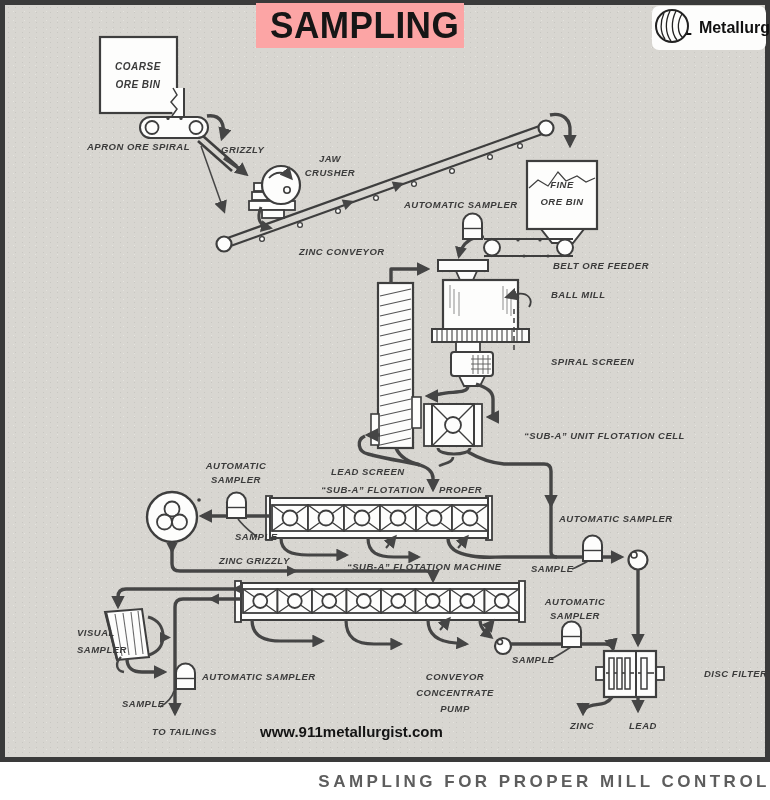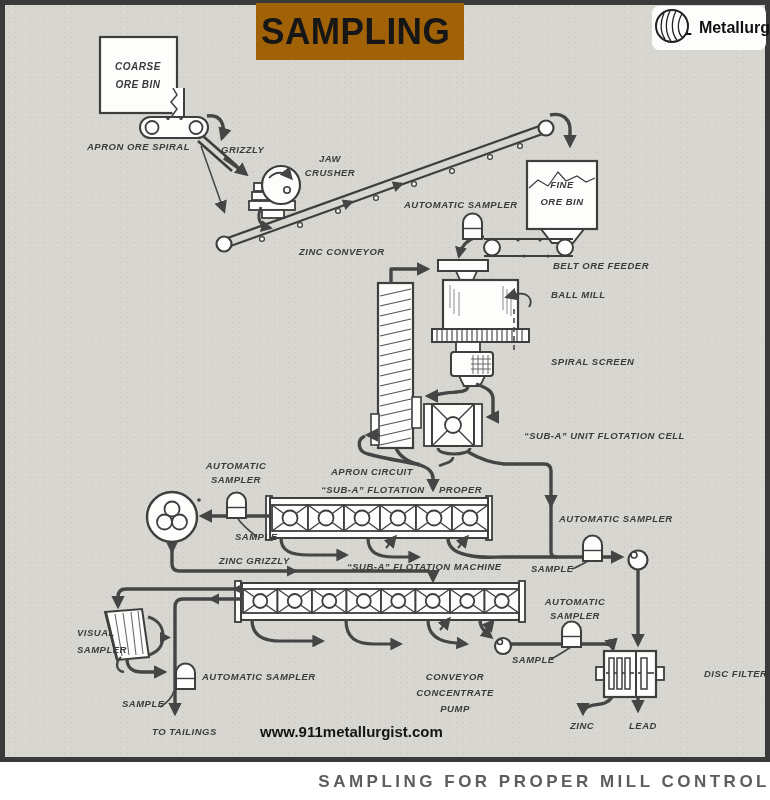--- a/index.html
+++ b/index.html
@@ -11,22 +11,22 @@
          background-image:radial-gradient(#c8c7c2 .6px,transparent .7px),
                           radial-gradient(#e4e3de .6px,transparent .7px);
          background-size:7px 5px,11px 9px;background-position:0 0,3px 2px;}
   svg{position:absolute;left:0;top:0;}
   .lbl{position:absolute;font:italic bold 9.5px/1.45 "Liberation Sans",sans-serif;
        color:#3b3b3b;letter-spacing:.5px;white-space:pre-line;z-index:3;}
   .ctr{transform:translateX(-50%);text-align:center;}
   .lh18{line-height:1.8px;line-height:1.8;font-style:italic;}
   .lh17{line-height:1.7;}
   .lh15{line-height:1.5;}
-  #title-box{position:absolute;left:256px;top:3px;width:208px;height:57px;background:#a16207;
-             display:flex;align-items:center;justify-content:flex-start;z-index:4;}
+  #title-box{position:absolute;left:256px;top:3px;width:208px;height:45px;background:#fca5a5;
+             display:flex;align-items:center;justify-content:flex-end;z-index:4;}
   #title-box span{font-weight:bold;font-size:37px;letter-spacing:.5px;color:#161616;
                   transform:scaleX(.95);}
   #logo-box{position:absolute;left:652px;top:6px;width:114px;height:44px;background:#fdfdfc;
             border-radius:7px;display:flex;align-items:center;z-index:4;padding-left:4px;
             box-sizing:border-box;}
   #logo-num{font-weight:bold;font-size:21px;color:#111;margin-left:2px;}
   #logo-name{font-weight:bold;font-size:16px;color:#111;margin-left:7px;}
   #watermark{position:absolute;left:260px;top:723px;font-weight:bold;font-size:15px;
              color:#141414;z-index:3;font-style:normal;letter-spacing:0;}
   #caption{position:absolute;left:0;top:772px;width:770px;text-align:right;
@@ -371,21 +371,21 @@
   <div class="lbl" style="left:299px;top:245px">ZINC CONVEYOR</div>
   <div class="lbl" style="left:404px;top:198px">AUTOMATIC SAMPLER</div>
   <div class="lbl ctr lh18" style="left:562px;top:176px">FINE
 ORE BIN</div>
   <div class="lbl" style="left:553px;top:259px">BELT ORE FEEDER</div>
   <div class="lbl" style="left:551px;top:288px">BALL MILL</div>
   <div class="lbl" style="left:551px;top:355px">SPIRAL SCREEN</div>
   <div class="lbl" style="left:524px;top:429px">“SUB-A” UNIT FLOTATION CELL</div>
   <div class="lbl ctr lh15" style="left:236px;top:459px">AUTOMATIC
 SAMPLER</div>
-  <div class="lbl" style="left:331px;top:465px">APRON CIRCUIT</div>
+  <div class="lbl" style="left:331px;top:465px">LEAD SCREEN</div>
   <div class="lbl" style="left:321px;top:483px">“SUB-A” FLOTATION</div>
   <div class="lbl" style="left:439px;top:483px">PROPER</div>
   <div class="lbl" style="left:235px;top:530px">SAMPLE</div>
   <div class="lbl" style="left:219px;top:554px">ZINC GRIZZLY</div>
   <div class="lbl" style="left:347px;top:560px">“SUB-A” FLOTATION MACHINE</div>
   <div class="lbl" style="left:559px;top:512px">AUTOMATIC SAMPLER</div>
   <div class="lbl" style="left:531px;top:562px">SAMPLE</div>
   <div class="lbl lh18" style="left:77px;top:624px">VISUAL
 SAMPLER</div>
   <div class="lbl" style="left:202px;top:670px">AUTOMATIC SAMPLER</div>

